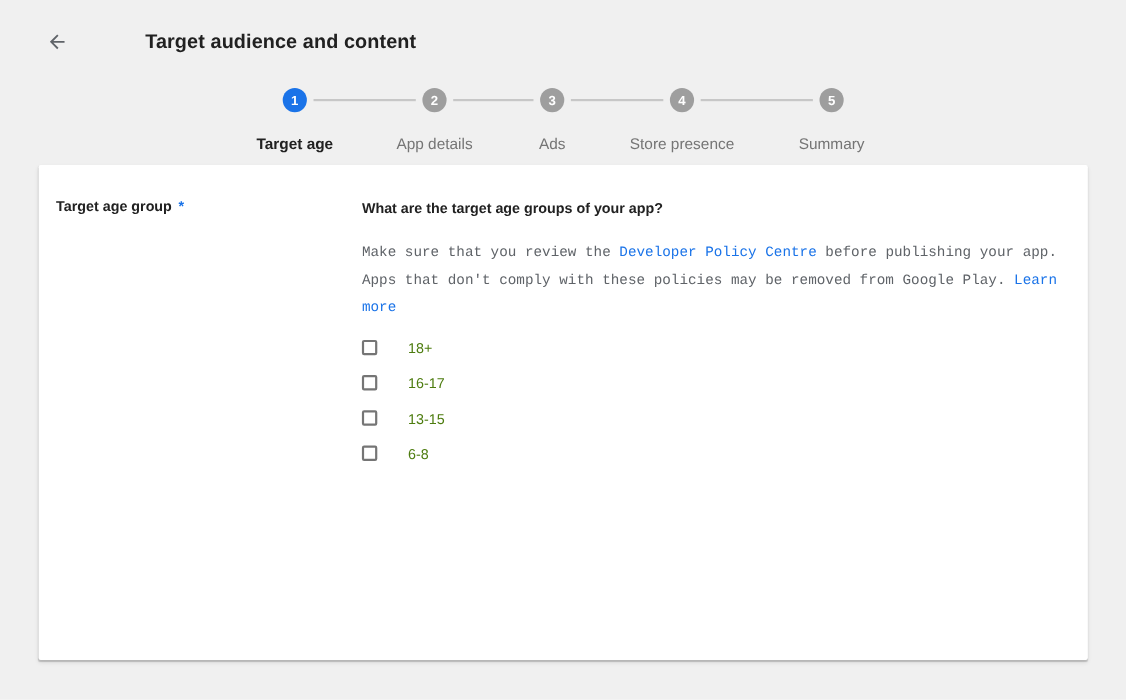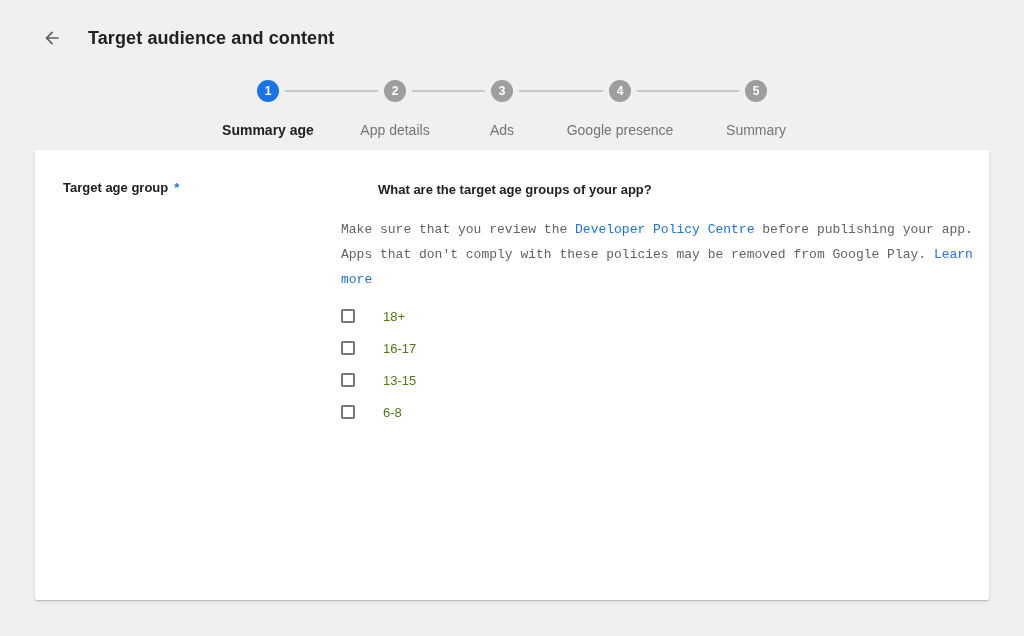--- a/index.html
+++ b/index.html
@@ -7,21 +7,21 @@
     width: 1024px; height: 636px;
     background: #f0f0f0;
     font-family: "Liberation Sans", sans-serif;
     overflow: hidden;
     position: relative;
   }
 
   
   .header {
     position: absolute; top: 26px; left: 40px;
-    display: flex; align-items: center;
+    display: flex; align-items: center; gap: 44px;
   }
   .back-btn {
     width: 24px; height: 24px; border: none; background: transparent;
     cursor: pointer; display: flex; align-items: center; justify-content: center;
     padding: 0;
   }
   .back-btn svg { fill: #5f6368; }
   .page-title {
     margin-left: 24px;
     font-size: 18px; font-weight: 600; color: #212121;
@@ -60,37 +60,37 @@
   .s3 { left: 502px; }
   .s4 { left: 620px; }
   .s5 { left: 756px; }
 
   
   .card {
     position: absolute; top: 150px; left: 35px; right: 35px; height: 450px;
     background: #ffffff;
     border-radius: 2px;
     box-shadow: 0 1px 1px rgba(0,0,0,0.18), 0 2px 4px rgba(0,0,0,0.08);
-    display: flex; flex-direction: row; padding-left: 12px;
+    display: flex; flex-direction: row;
   }
   .card-body {
     flex: 1;
     display: flex;
     padding: 30px 16px 0 16px;
   }
   .field-label-col {
     width: 278px; flex: none;
     font-size: 13px; font-weight: bold; color: #212121;
   }
   .required { color: #1a73e8; font-weight: bold; margin-left: 6px; }
   .field-content-col { flex: 1; min-width: 0; }
 
   .question {
     font-size: 13px; font-weight: bold; color: #212121;
-    line-height: 20px; margin-bottom: 2px; margin-left: 37px;
+    line-height: 20px; margin-bottom: 2px;
   }
   .desc {
     font-size: 13px; color: #5f6368; line-height: 25px;
   }
   .policy-note { margin-top: 17px; font-family: Liberation Mono, monospace; }
   .link {
     color: #1a73e8; text-decoration: none; cursor: pointer;
   }
 
   .age-list { margin-top: 8px; list-style: none; }
@@ -143,24 +143,24 @@
   <div class="step-connector c2"></div>
   <div class="step-connector c3"></div>
   <div class="step-connector c4"></div>
 
   <div class="step-circle active s1">1</div>
   <div class="step-circle s2">2</div>
   <div class="step-circle s3">3</div>
   <div class="step-circle s4">4</div>
   <div class="step-circle s5">5</div>
 
-  <div class="step-label active s1">Summary age</div>
+  <div class="step-label active s1">Target age</div>
   <div class="step-label s2">App details</div>
   <div class="step-label s3">Ads</div>
-  <div class="step-label s4">Google presence</div>
+  <div class="step-label s4">Store presence</div>
   <div class="step-label s5">Summary</div>
 </div>
 
 <div class="card">
   <div class="card-body">
 
     <div class="field-label-col">
       <span>Target age group</span><span class="required">*</span>
     </div>
 

